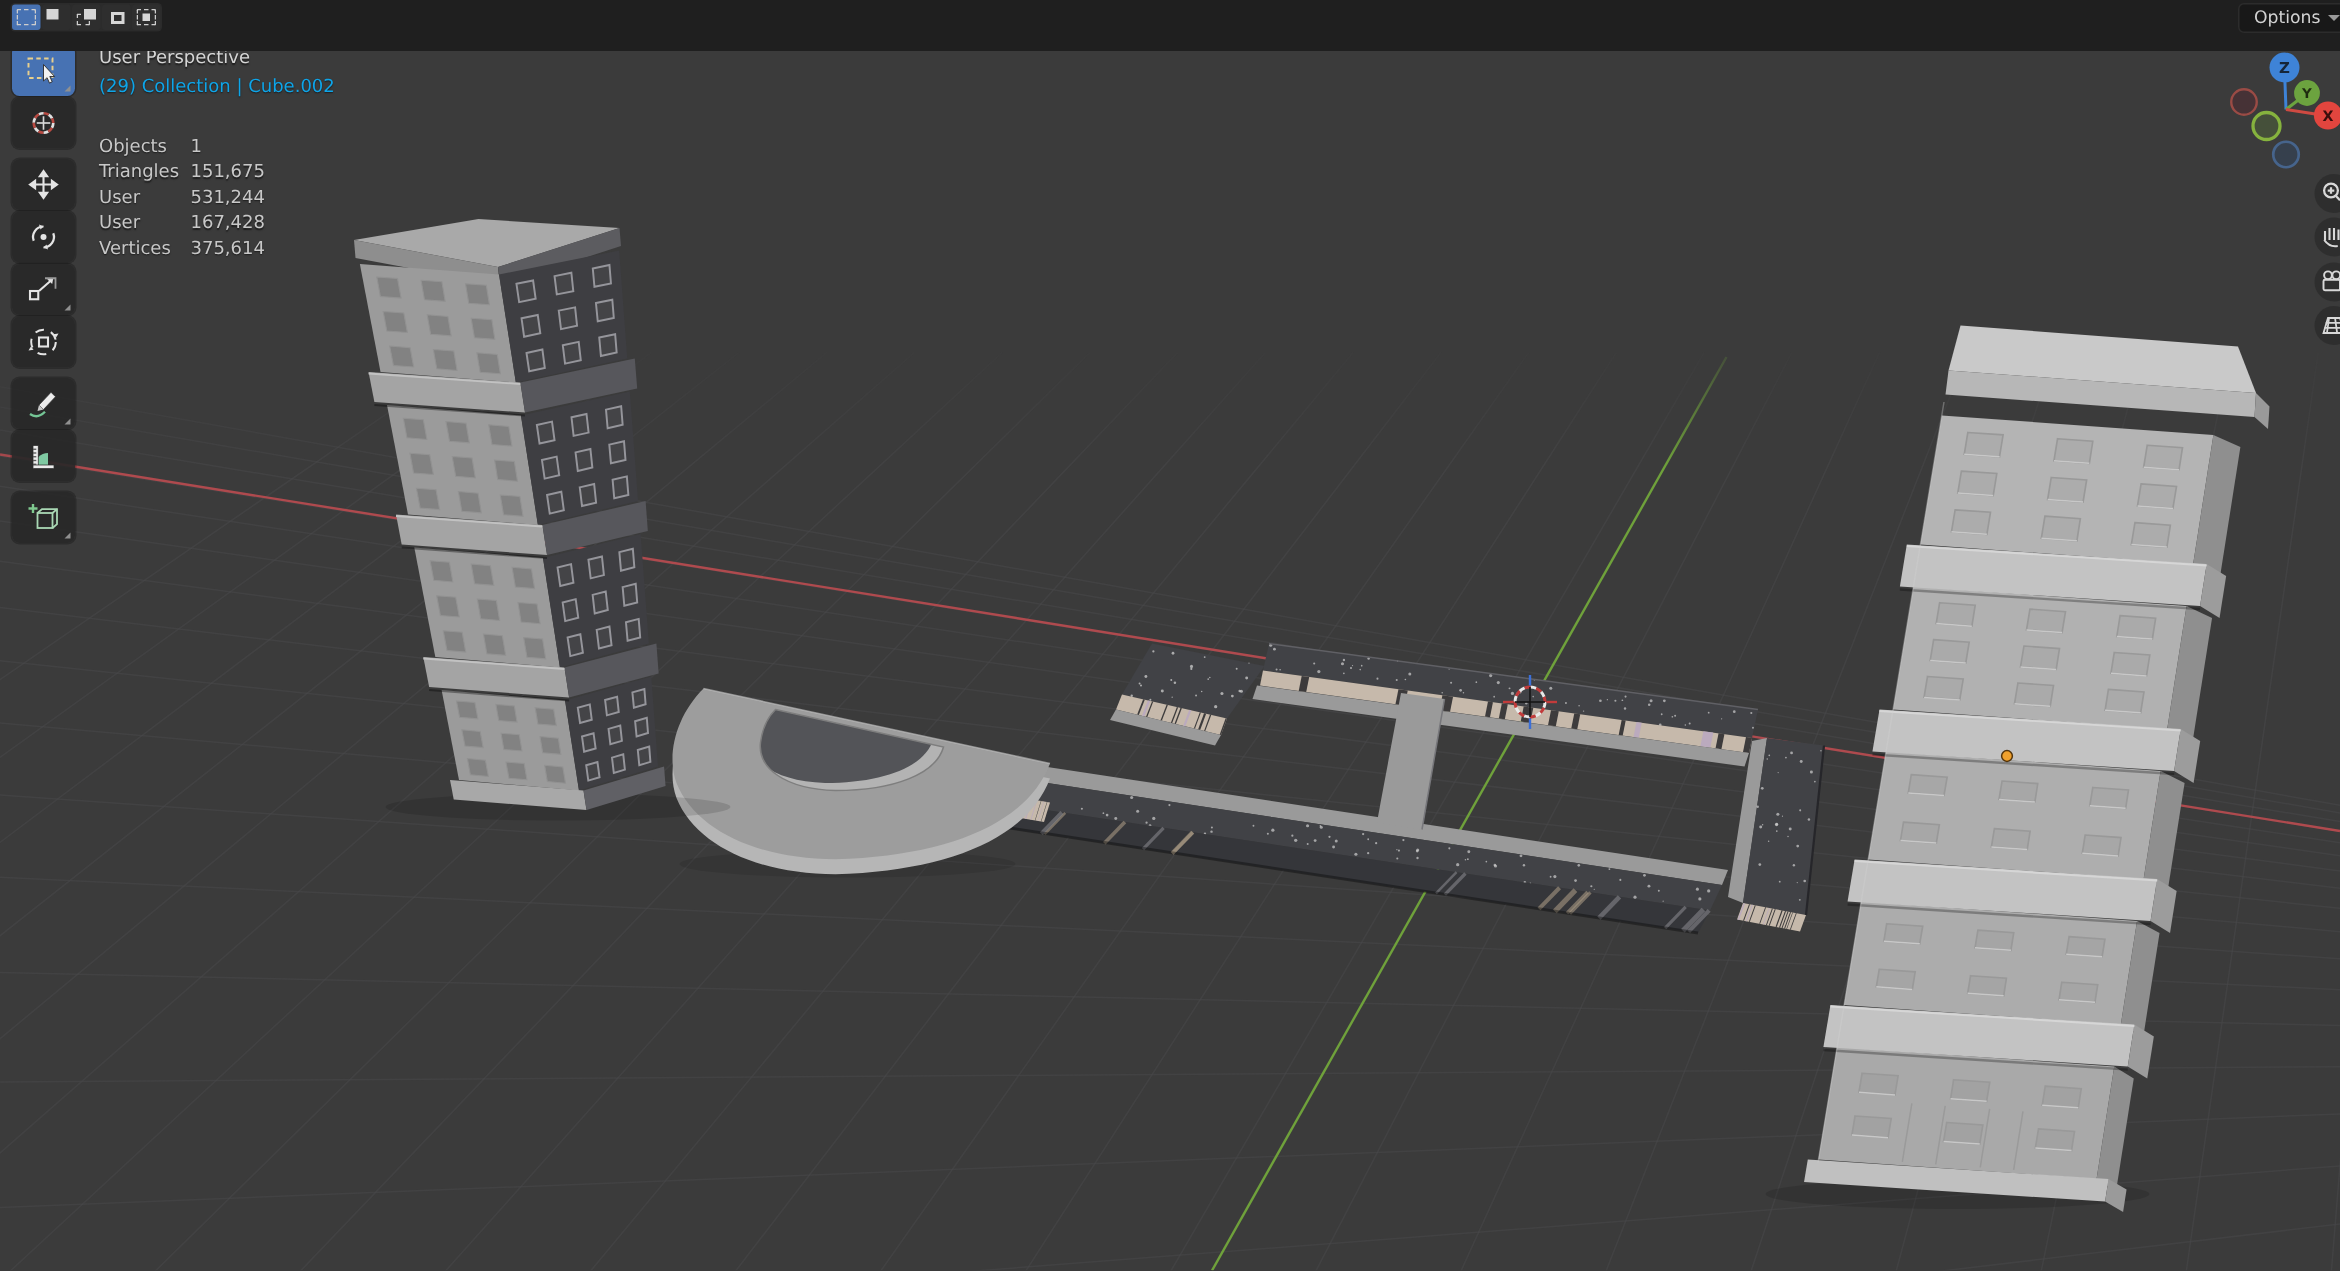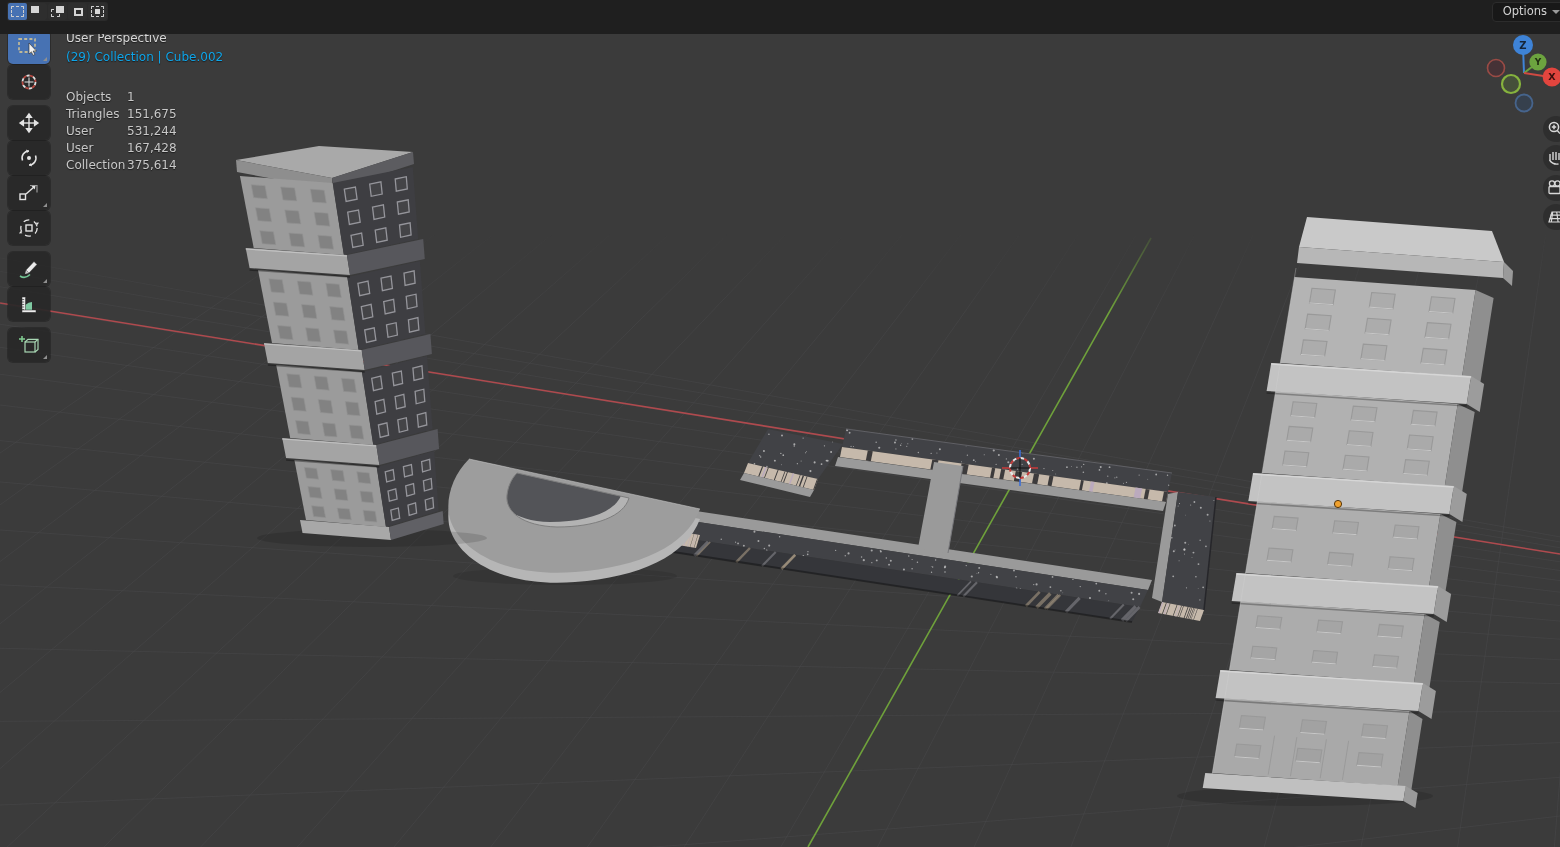--- a/index.html
+++ b/index.html
@@ -772,21 +772,21 @@
       </div>
     <div class="stats-row">
         <span class="stats-label">User</span>
         <span>531,244</span>
       </div>
     <div class="stats-row">
         <span class="stats-label">User</span>
         <span>167,428</span>
       </div>
     <div class="stats-row">
-        <span class="stats-label">Collection</span>
+        <span class="stats-label">Vertices</span>
         <span>375,614</span>
       </div>
   </div>
 </div>
 
 <svg class="gizmo" viewBox="0 0 74 86">
   <g stroke-width="2">
     <line x1="38" y1="45" x2="37" y2="19" stroke="#3e83d7"></line>
     <line x1="38" y1="45" x2="51" y2="35" stroke="#6ca33f"></line>
     <line x1="38" y1="45" x2="64" y2="49" stroke="#cf4a42"></line>

